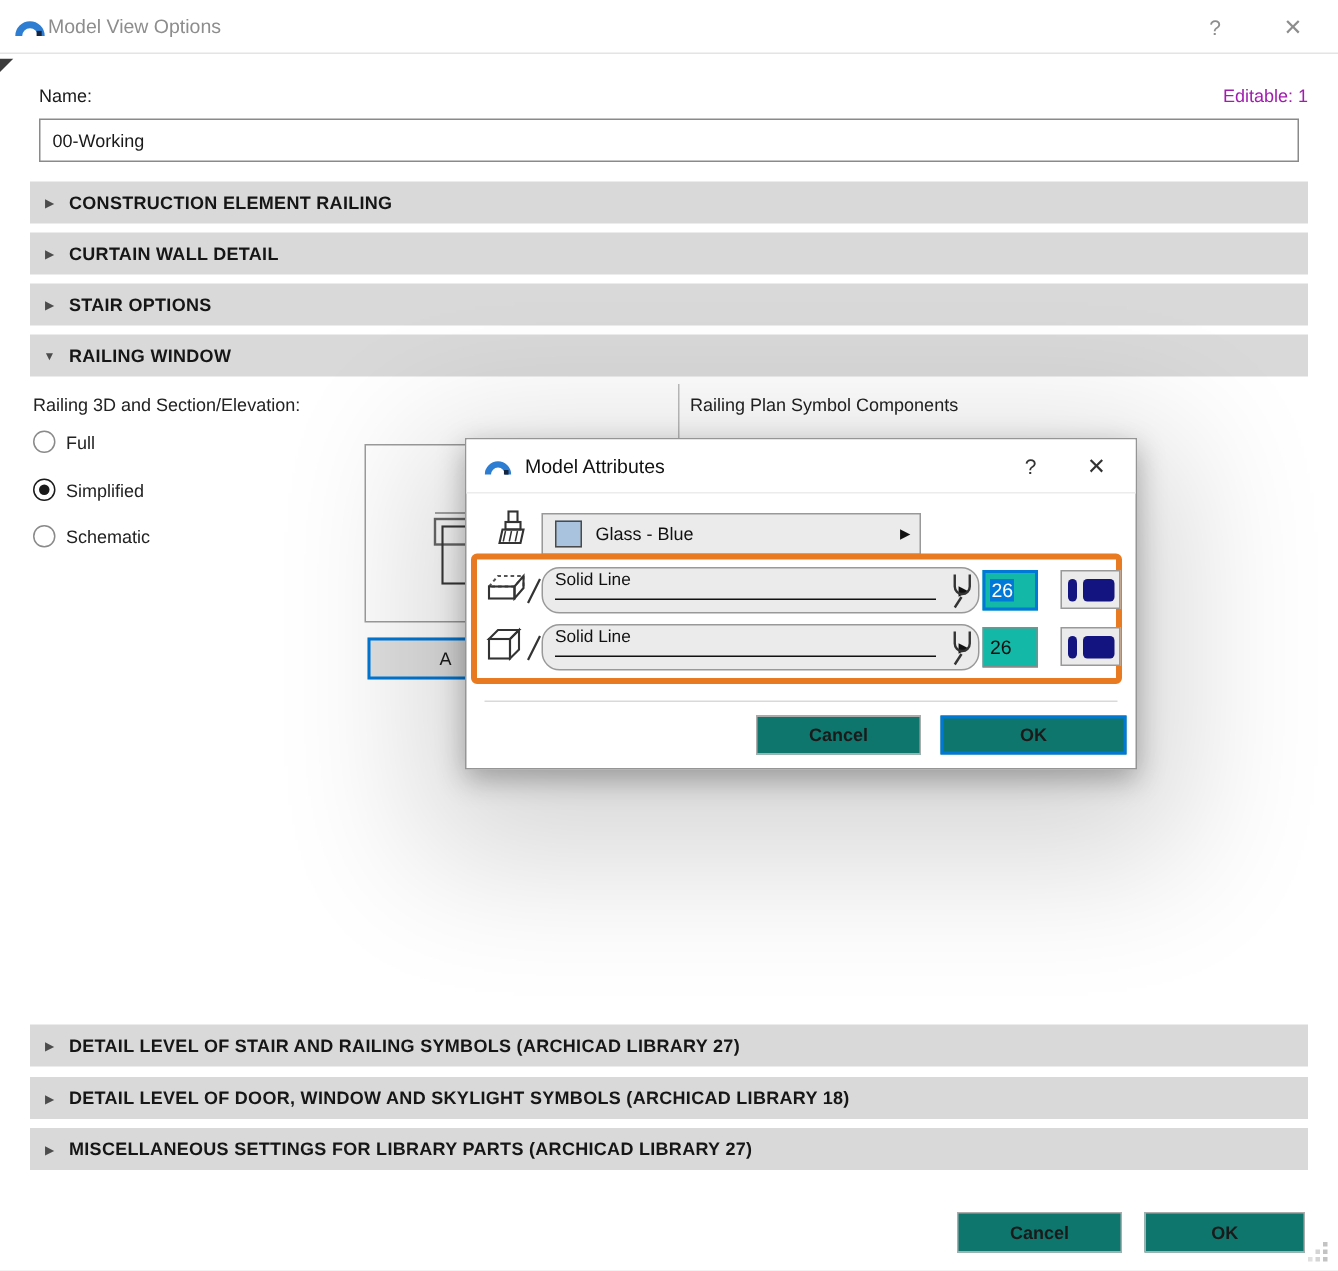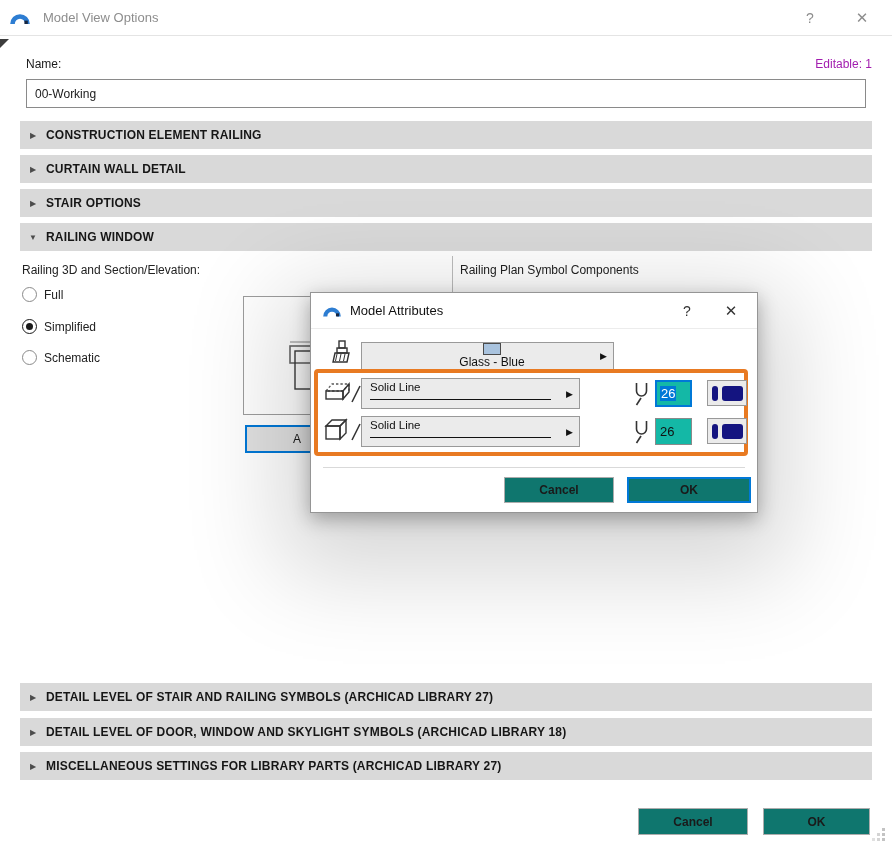--- a/index.html
+++ b/index.html
@@ -8,21 +8,21 @@
   #window {
     position:relative; width:892px; height:847px; background:#ffffff;
     outline:1px solid #c9c9c9; overflow:hidden; font-size:12px;
   }
   
   .titlebar {
     position:absolute; left:0; top:0; width:892px; height:36px; background:#ffffff;
     border-bottom:1px solid #e4e4e4; display:flex; align-items:center;
   }
   .titlebar .logo { margin-left:10px; width:20px; height:20px; }
-  .titlebar .title { margin-left:13px; font-size:13px; color:#8d8d8d; }
+  .titlebar .title { margin-left:2px; font-size:13px; color:#8d8d8d; }
   .cap-btn {
     position:absolute; top:0; width:44px; height:36px; display:flex; align-items:center;
     justify-content:center; color:#8d8d8d; font-size:14px; cursor:default;
   }
   .cap-help { right:60px; }
   .cap-close { right:8px; font-size:15px; }
   .edge-tri { position:absolute; left:0; top:39px; }
   
   .name-label { position:absolute; left:26px; top:57px; color:#1a1a1a; }
   .editable { position:absolute; right:20px; top:57px; color:#a21caf; }
@@ -75,24 +75,24 @@
   .modal .m-title { margin-left:9px; font-size:13px; color:#111; }
   .m-cap { position:absolute; top:0; width:40px; height:36px; display:flex; align-items:center;
     justify-content:center; color:#333; font-size:14px; }
   .m-help { right:50px; }
   .m-close { right:6px; font-size:15px; }
   .drop {
     position:absolute; background:#ebebeb; border:1px solid #999; display:flex; align-items:center;
   }
   .drop .drop-arrow { position:absolute; right:6px; top:50%; transform:translateY(-50%);
     font-size:9px; color:#111; }
-  .surface-drop { left:50px; top:49px; width:253px; height:28px;flex-direction:column; }
+  .surface-drop { left:50px; top:49px; width:253px; height:28px; }
   .surface-drop .swatch { width:18px; height:18px; margin-left:8px; border:1px solid #4a4a4a; }
   .surface-drop .d-label { margin-left:9px; font-size:12px; color:#111; }
-  .line-drop { height:31px; width:219px; left:50px; }
+  .line-drop { height:31px; width:292px; left:50px;border-radius:12px; }
   .line-drop .line-name { position:absolute; left:8px; top:2px; font-size:11.5px; color:#111; }
   .line-drop .line-sample { position:absolute; left:8px; right:28px; bottom:8px; height:1.5px; background:#111; }
   .hl-box {
     position:absolute; left:3px; top:76px; width:434px; height:87px;
     border:4px solid #e87a22; border-radius:4px; pointer-events:none;
   }
   .attr-row { position:absolute; left:0; width:448px; height:31px; }
   .row-icon { position:absolute; left:12px; top:1px; }
   .pen-icon { position:absolute; left:322px; top:2px; }
   .pen-field {

